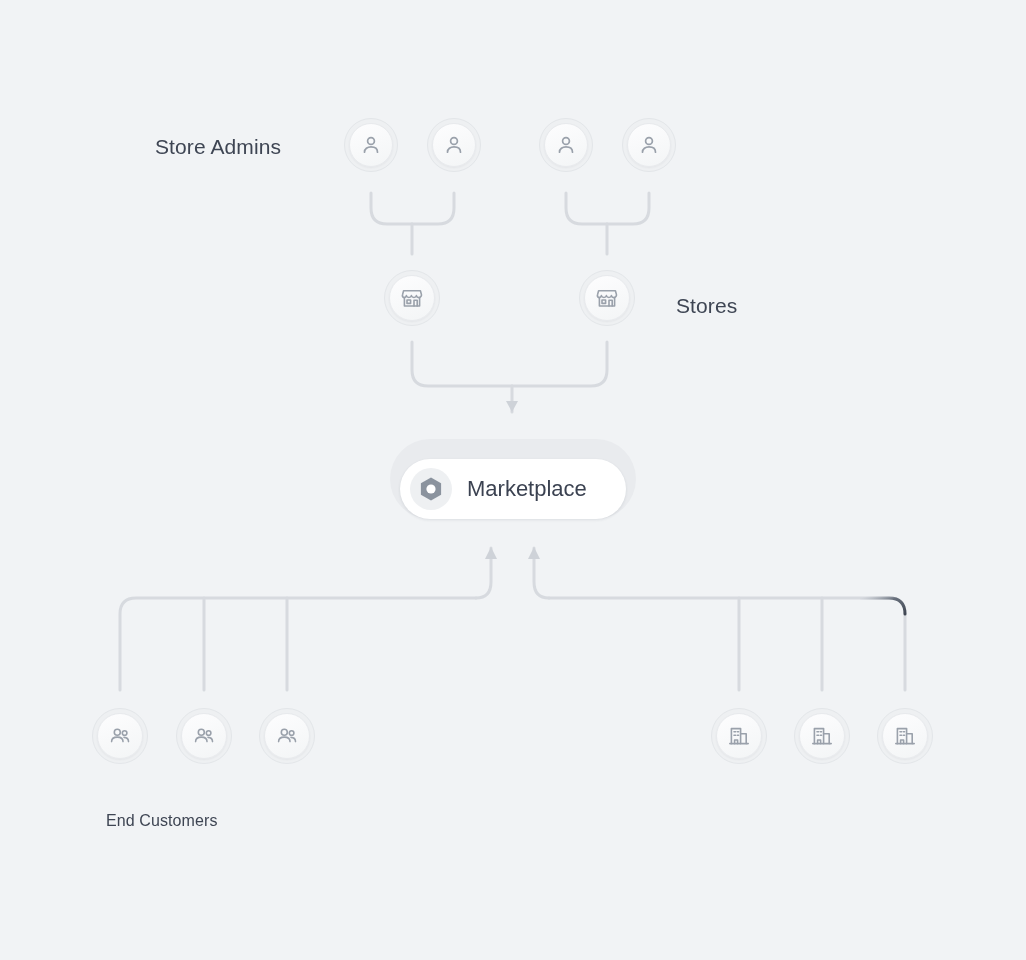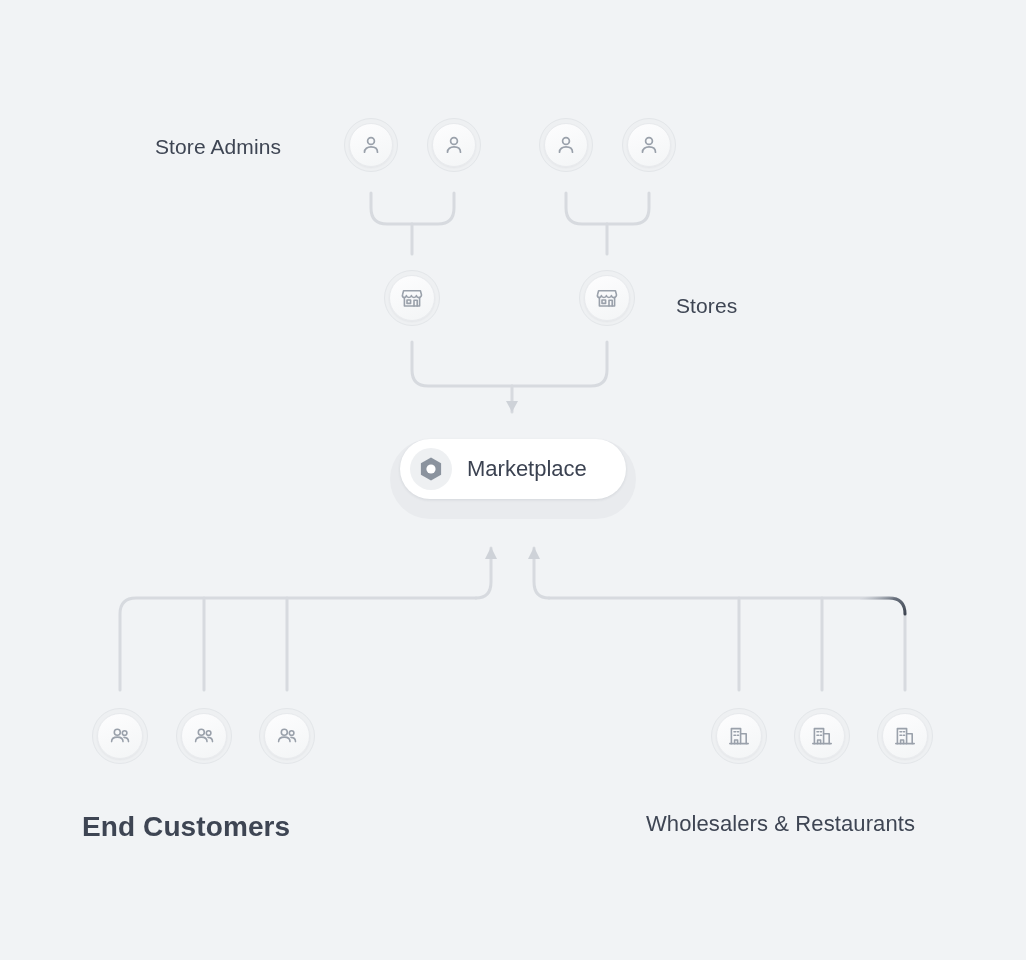--- a/index.html
+++ b/index.html
@@ -34,21 +34,21 @@
     position: absolute;
     color: #3e4553;
     font-size: 21px;
     font-weight: 400;
     letter-spacing: 0.1px;
     white-space: nowrap;
     line-height: 1;
   }
   .label-store-admins { left: 155px; top: 136px; }
   .label-stores       { left: 676px; top: 295px; }
-  .label-end-customers { left: 82px;  top: 813px; font-size: 28px; font-weight: bold; }
+  .label-end-customers { left: 106px;  top: 813px; font-size: 16px; }
   .label-wholesalers   { left: 646px; top: 813px; font-size: 22px; }
 
   
   .node {
     position: absolute;
     border-radius: 50%;
     background: #eef0f2;
     border: 1px solid #e3e6e9;
     box-sizing: border-box;
     display: flex;
@@ -83,21 +83,21 @@
   .marketplace-outer {
     position: absolute;
     left: 390px;
     top: 439px;
     width: 246px;
     height: 80px;
     border-radius: 40px;
     background: #e9ebee;
     box-sizing: border-box;
     display: flex;
-    align-items: flex-start;
+    align-items: flex-end;
     justify-content: center;
   }
   .marketplace-inner {
     width: 226px;
     height: 60px;
     border-radius: 30px;
     background: #ffffff;
     box-shadow: 0 1px 3px rgba(30, 40, 60, 0.10);
     display: flex;
     align-items: center;
@@ -183,21 +183,20 @@
       <path d="M861 598 L889 598 Q905 598 905 614" stroke="url(#pulse-corner)"></path>
     </g>
   </svg>
 
   <div class="label label-store-admins">Store Admins</div>
 
   <div class="label label-stores">Stores</div>
 
   <div class="label label-end-customers">End Customers</div>
 
-  <div class="label label-wholesalers">Wholesalers &amp; Restaurants</div>
 
   <div class="node node-avatar" style="left:344px; top:118px;">
     <div class="node-inner">
       <svg width="24" height="24" viewBox="0 0 24 24" fill="none" stroke="#9aa1ab" stroke-width="1.7" stroke-linecap="round" stroke-linejoin="round">
         <circle cx="12" cy="8" r="3.4"></circle>
         <path d="M5.5 19.2c0-3.5 2.9-5.3 6.5-5.3s6.5 1.8 6.5 5.3"></path>
       </svg>
     </div>
   </div>
 

